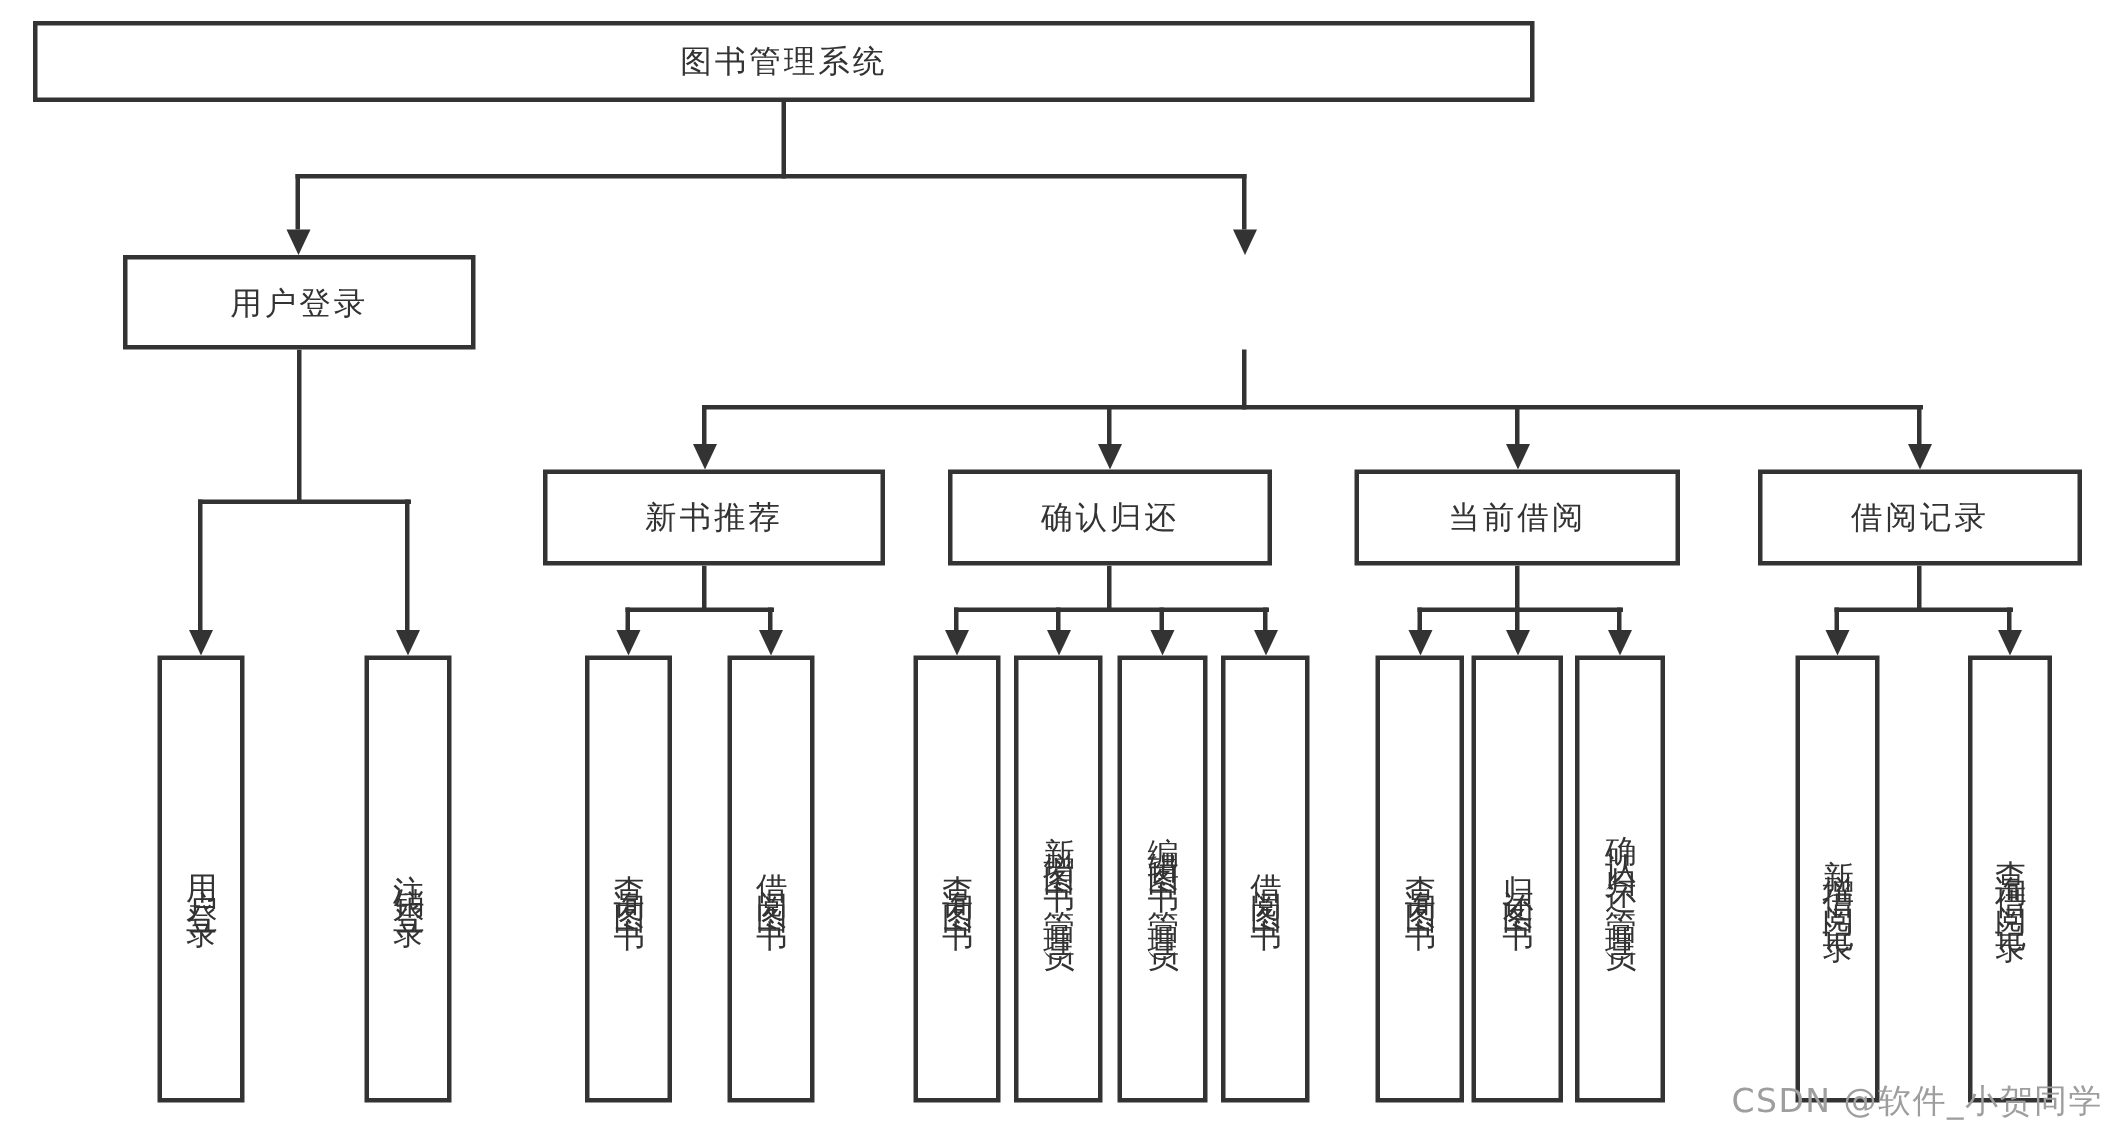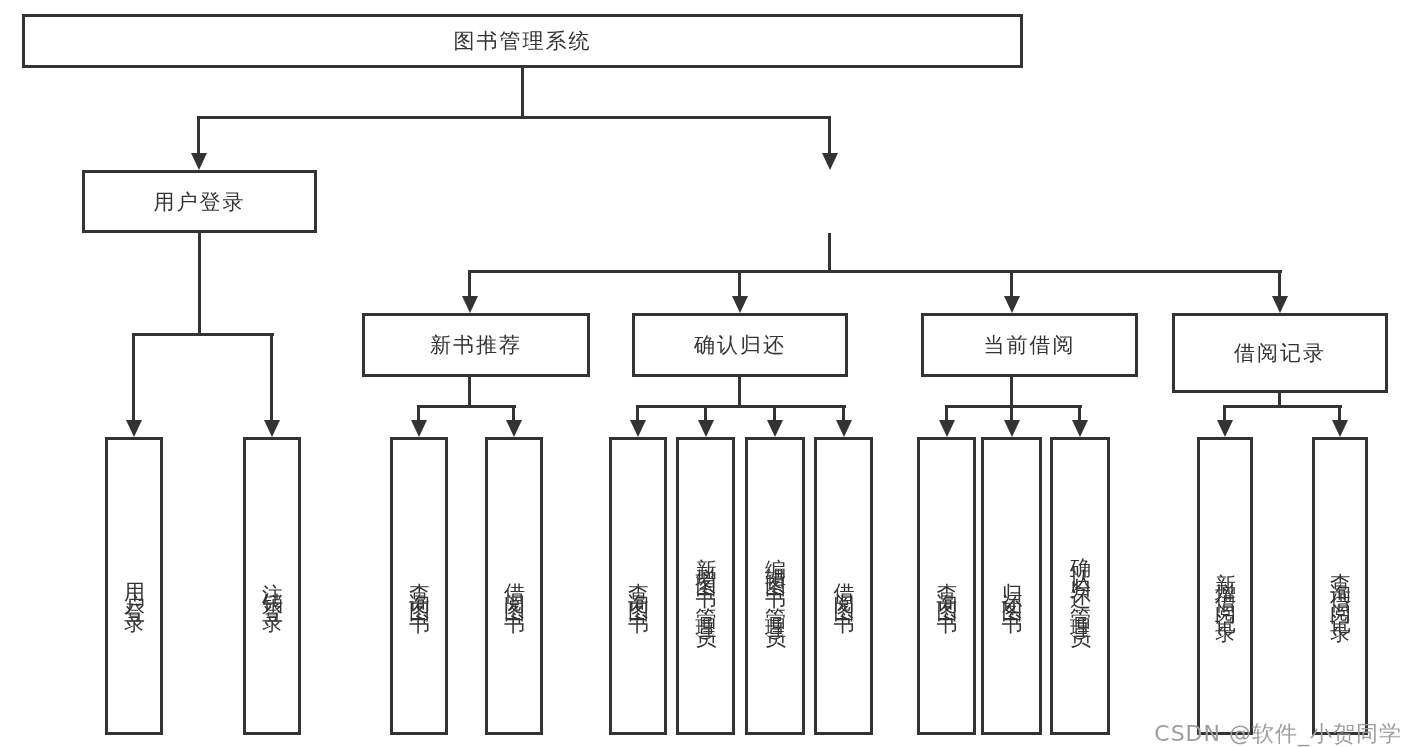--- a/index.html
+++ b/index.html
@@ -26,22 +26,22 @@
     width: 0; height: 0;
     border-left: 8px solid transparent; border-right: 8px solid transparent;
     border-top: 17px solid #333333;
   }
   
   #b-root        { left: 22px;   top: 14px;  width: 1001px; height: 54px; }
   #b-user-login  { left: 82px;   top: 170px; width: 235px;  height: 63px; }
   #b-book-mgmt   { left: 712px;  top: 170px; width: 235px;  height: 63px; }
   #b-new-rec     { left: 362px;  top: 313px; width: 228px;  height: 64px; }
   #b-book-borrow { left: 632px;  top: 313px; width: 216px;  height: 64px; }
-  #b-cur-borrow  { left: 903px;  top: 313px; width: 217px;  height: 64px; margin-left: 18px; }
-  #b-records     { left: 1172px; top: 313px; width: 216px;  height: 80px; text-align: center; }
+  #b-cur-borrow  { left: 903px;  top: 313px; width: 217px;  height: 64px; }
+  #b-records     { left: 1172px; top: 313px; width: 216px;  height: 64px; text-align: center; }
   .leaf { top: 437px; height: 298px; }
   #l1  { left: 105px;  width: 58px; }
   #l2  { left: 243px;  width: 58px; }
   #l3  { left: 390px;  width: 58px; }
   #l4  { left: 485px;  width: 58px; }
   #l5  { left: 609px;  width: 58px; }
   #l6  { left: 676px;  width: 59px; }
   #l7  { left: 745px;  width: 60px; }
   #l8  { left: 814px;  width: 59px; }
   #l9  { left: 917px;  width: 59px; }

